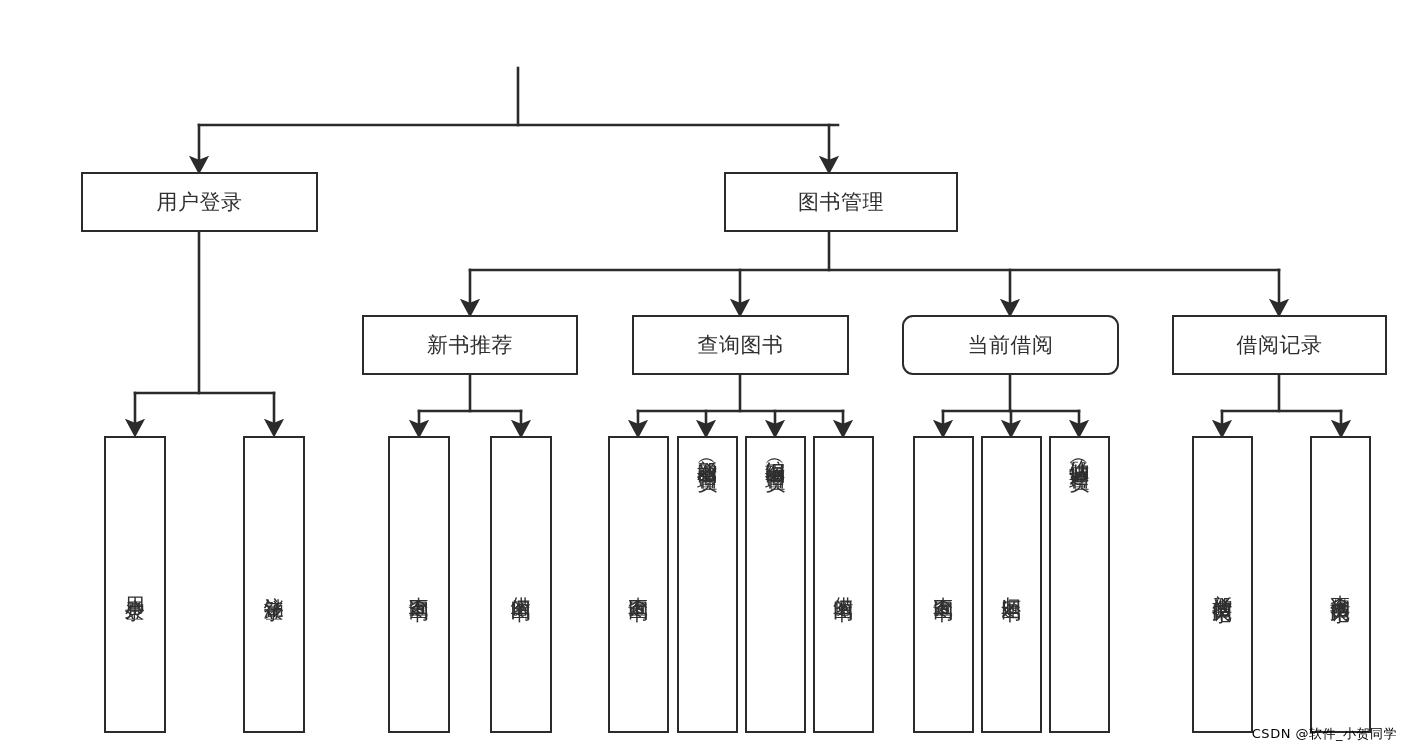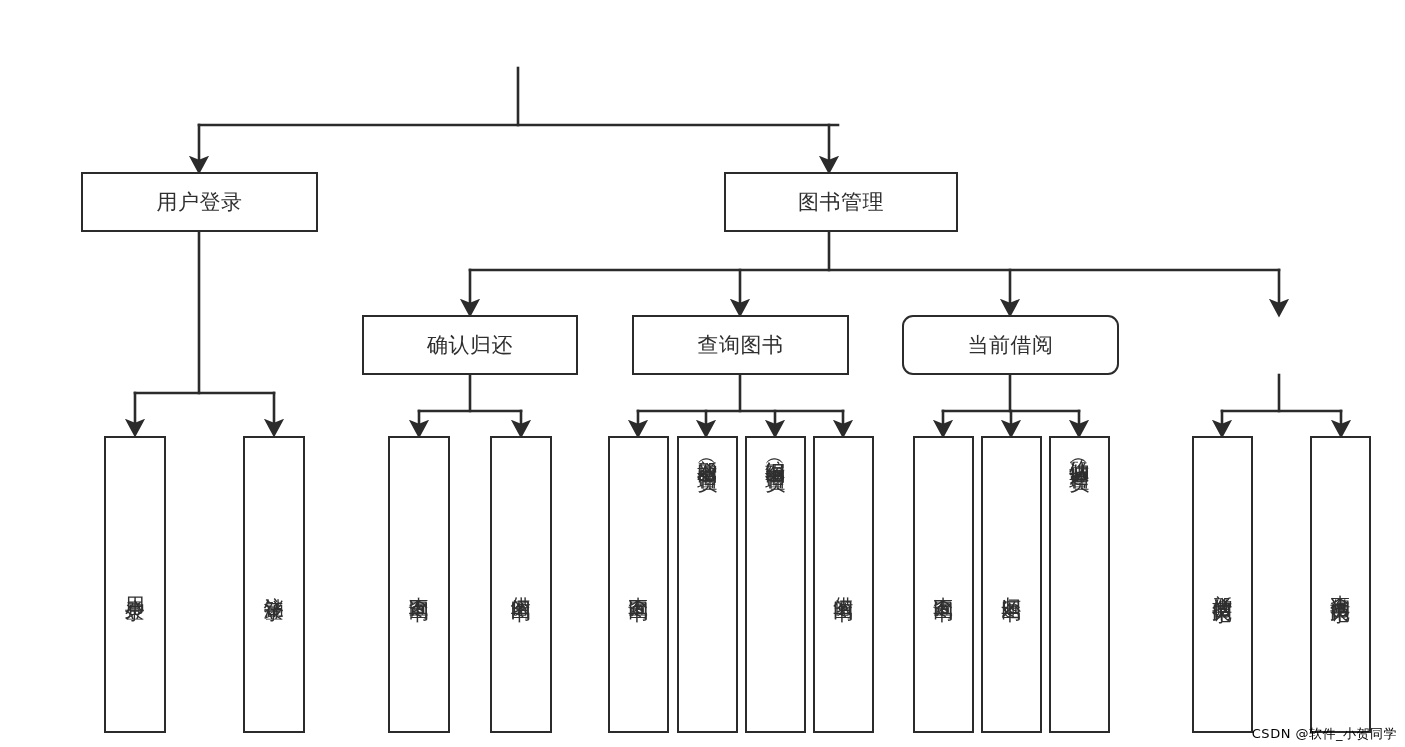--- a/index.html
+++ b/index.html
@@ -132,28 +132,31 @@
 
 
   <div class="node" style="left:81px; top:172px; width:237px; height:60px;">
     <span class="node-label">用户登录</span>
   </div>
   <div class="node" style="left:712px; top:172px; width:234px; height:60px;margin-left:12px;">
     <span class="node-label">图书管理</span>
   </div>
 
   <div class="node" style="left:362px; top:315px; width:216px; height:60px;">
-    <span class="node-label">确认归还</span>
+    <span class="node-label">新书推荐</span>
   </div>
   <div class="node" style="left:632px; top:315px; width:217px; height:60px;">
     <span class="node-label">查询图书</span>
   </div>
   <div class="node" style="left:902px; top:315px; width:217px; height:60px;border-radius:11px;">
     <span class="node-label">当前借阅</span>
   </div>
+  <div class="node" style="left:1172px; top:315px; width:215px; height:60px;">
+    <span class="node-label">借阅记录</span>
+  </div>
 
   <div class="node leaf text-mid" style="left:104px; top:436px; width:62px; height:297px;">
     <span class="node-label">用户登录</span>
   </div>
   <div class="node leaf text-mid" style="left:243px; top:436px; width:62px; height:297px;">
     <span class="node-label">注销登录</span>
   </div>
 
   <div class="node leaf text-mid" style="left:388px; top:436px; width:62px; height:297px;">
     <span class="node-label">查询图书</span>

